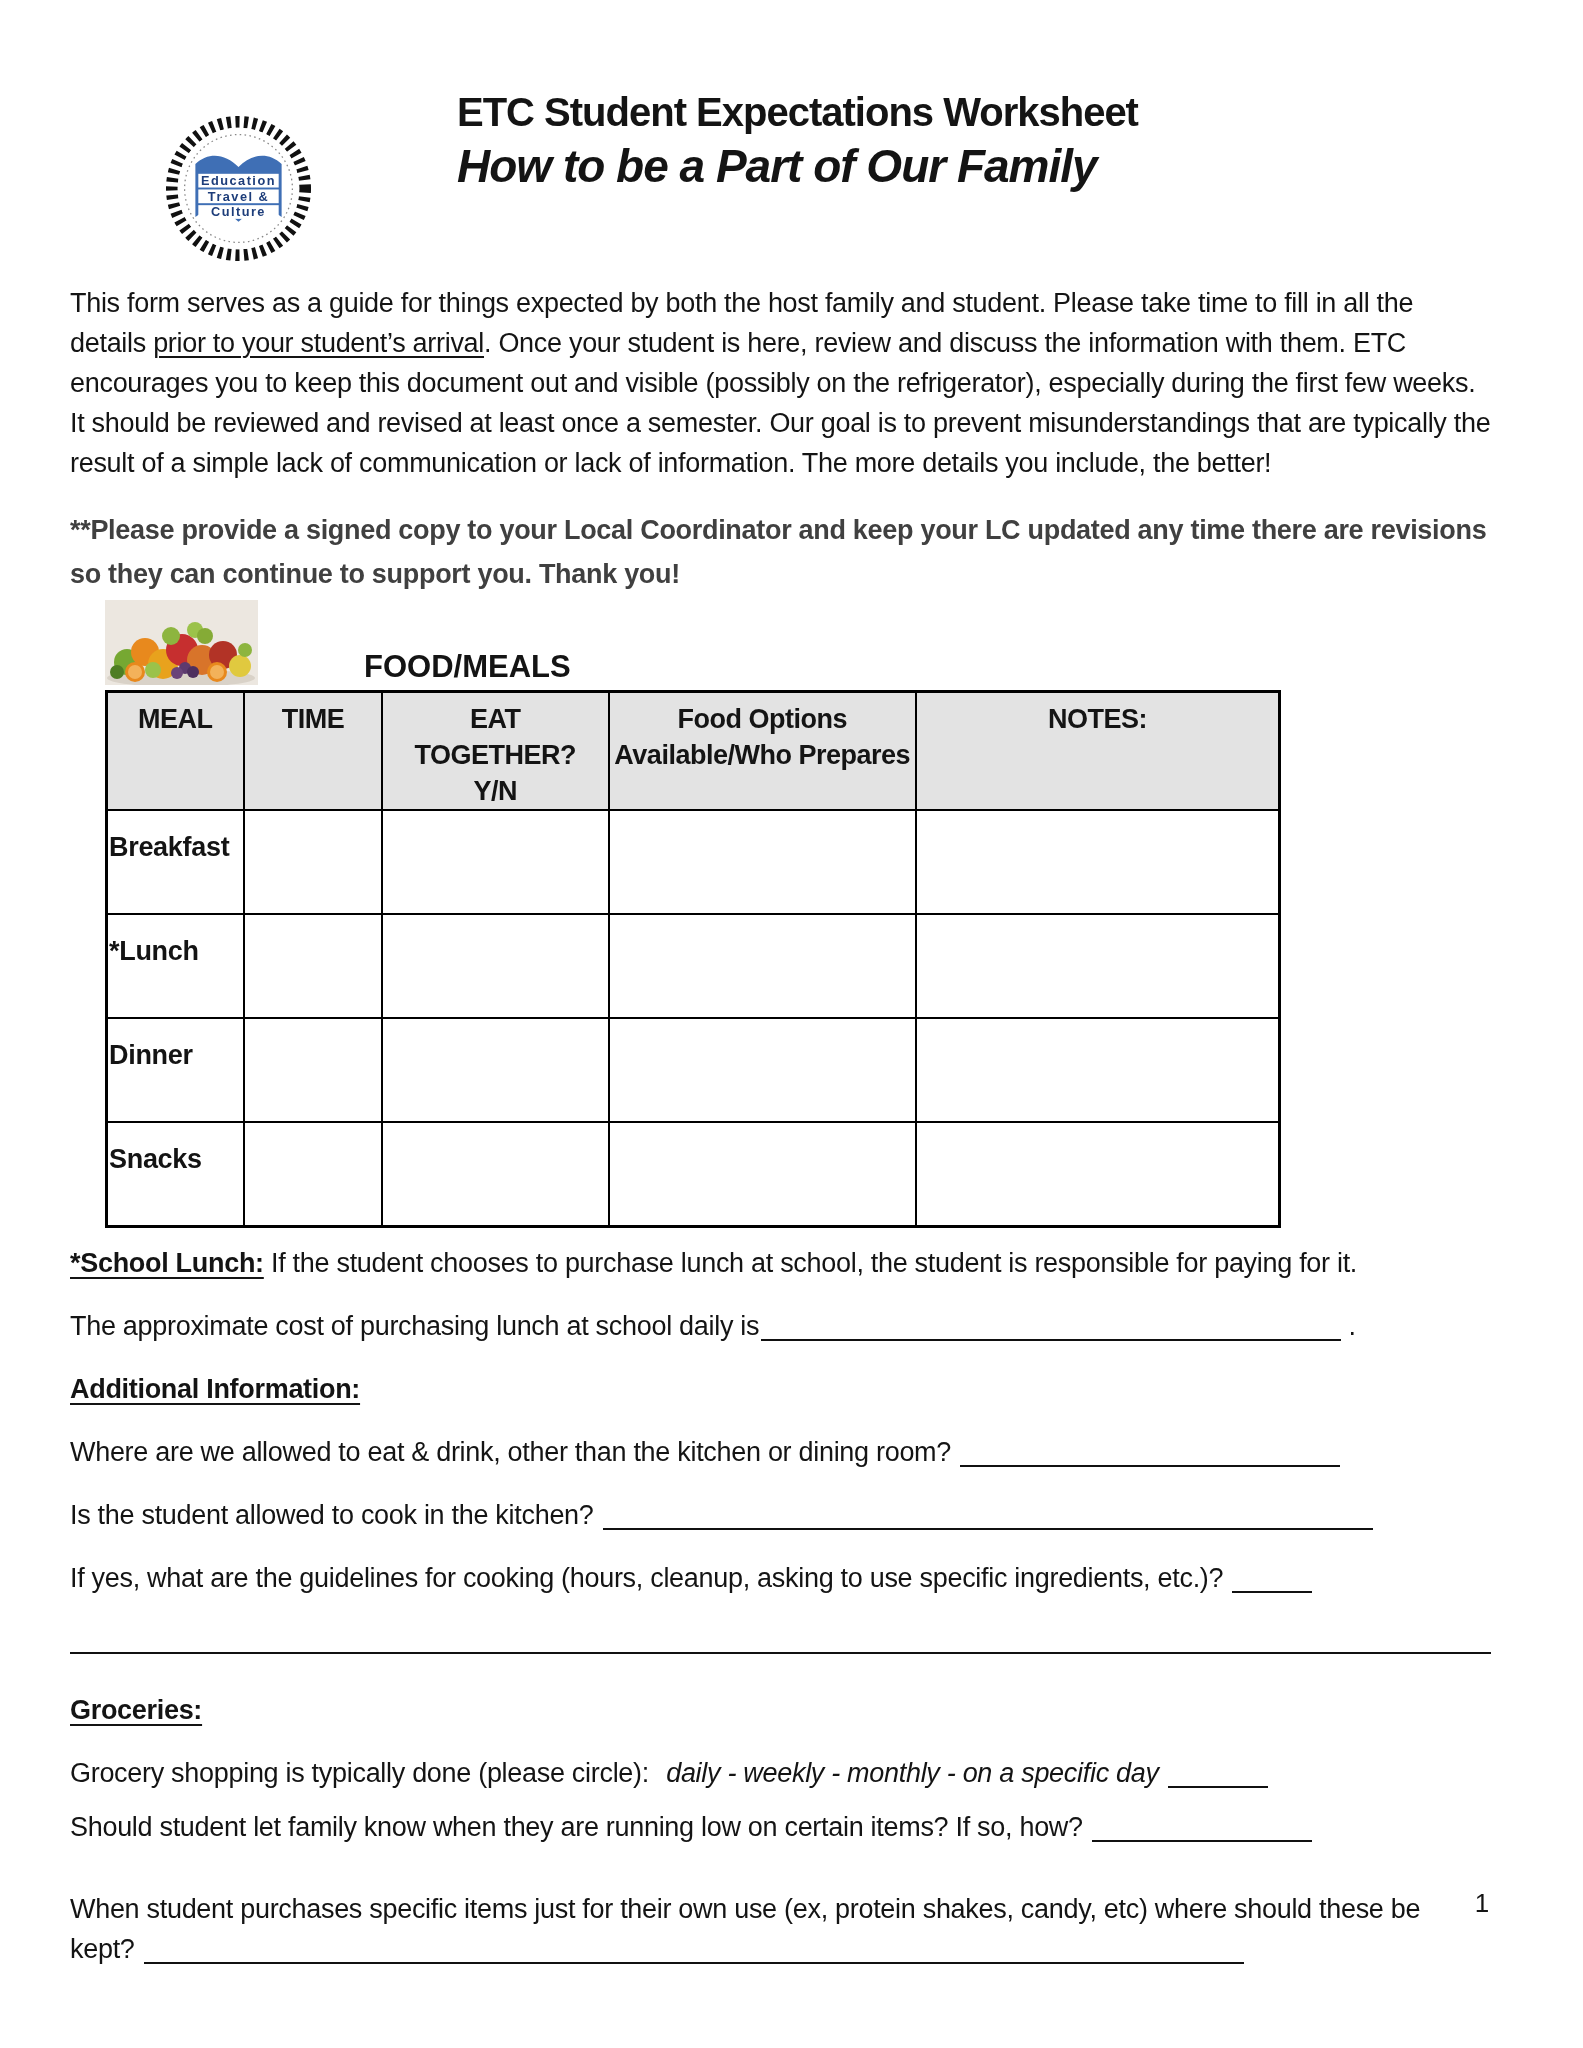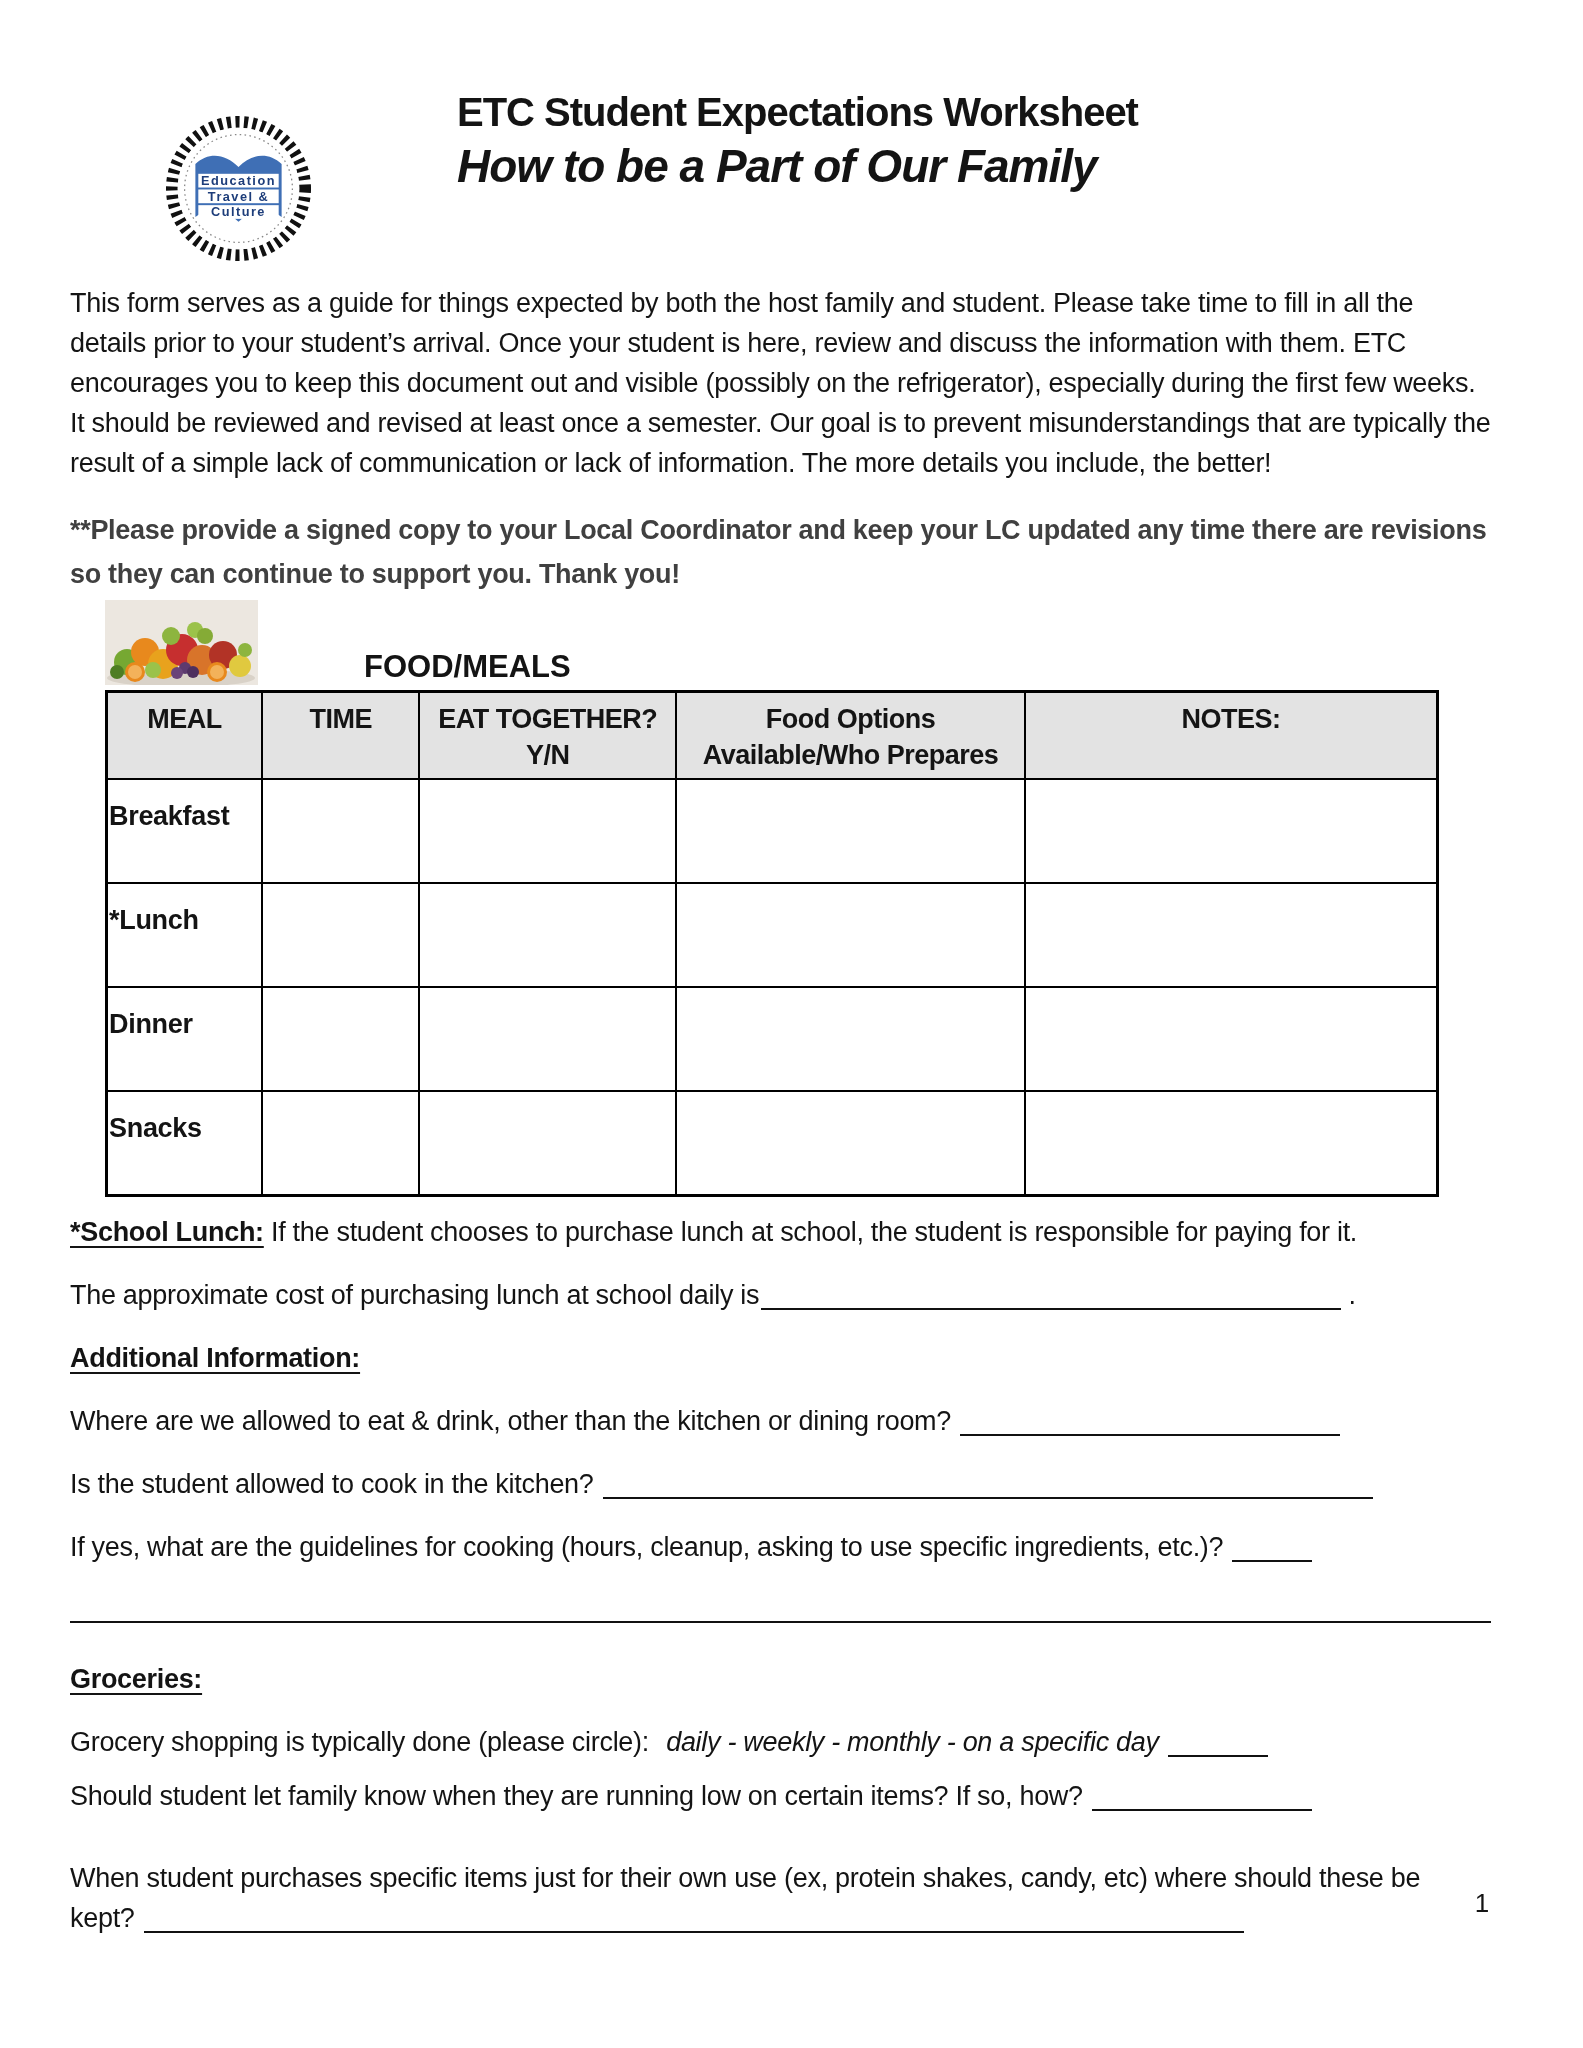--- a/index.html
+++ b/index.html
@@ -16,32 +16,32 @@
 
   
   .header{display:flex;align-items:flex-start;margin:115px 0 0 95px;}
   .logo{width:147px;height:147px;flex:0 0 auto;}
   .titles{margin:-27px 0 17px 145px;}
   .title{font-size:40px;line-height:48px;font-weight:bold;margin:0;letter-spacing:-1px;}
   .subtitle{font-size:46px;line-height:56px;font-weight:bold;font-style:italic;margin:2px 0 0 0;letter-spacing:-1px;}
 
   
   .intro{font-size:27px;line-height:40px;margin:21px 0 0 0;}
-  .u{text-underline-offset:4px;text-decoration-thickness:2px;text-align:right;}
+  .u{text-decoration:underline;text-underline-offset:4px;text-decoration-thickness:2px;text-align:right;}
   .note{font-size:27px;line-height:44px;margin:25px 0 0 0;font-weight:bold;color:#404040;}
 
   
   .food-head{display:flex;align-items:flex-end;margin:4px 0 0 35px;height:85px;gap:44px;}
   .fruit{width:153px;height:85px;flex:0 0 auto;}
   .food-title{font-size:31px;font-weight:bold;margin:0 0 0 62px;letter-spacing:0;}
 
   table.meals{
     border-collapse:collapse;
     margin:5px 0 4px 35px;
-    width:1334px;
+    width:1176px;
     table-layout:fixed;
   }
   table.meals th, table.meals td{border:2px solid #000;}
   table.meals{border:3px solid #000;}
   table.meals th{
     background:#e3e3e3;
     font-size:27px;font-weight:bold;
     text-align:center;vertical-align:top;
     padding:8px 4px 0 4px;height:77px;
     white-space:pre-line;line-height:36px;letter-spacing:-0.5px;

